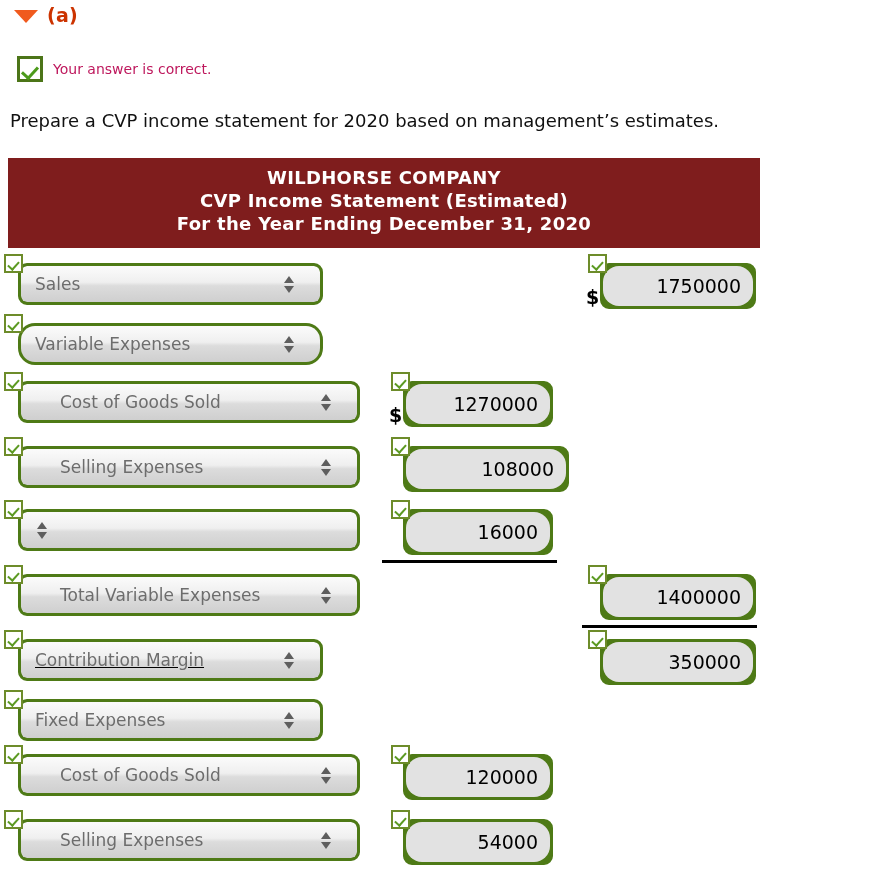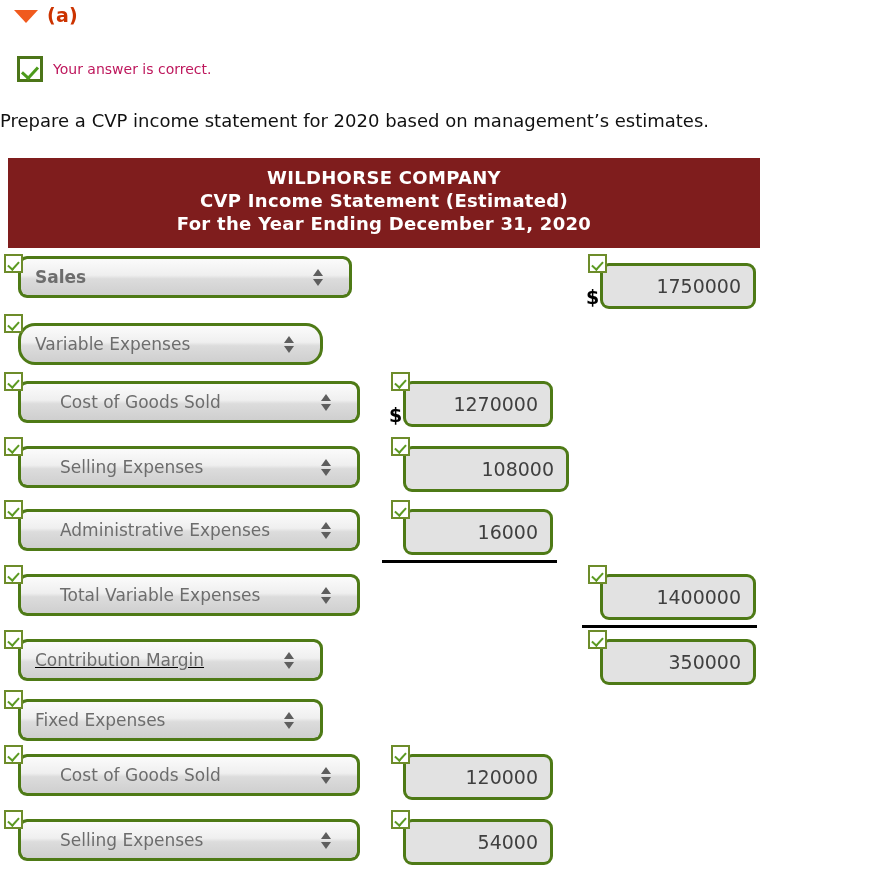--- a/index.html
+++ b/index.html
@@ -67,21 +67,21 @@
     transform: rotate(42deg);
   }
   .answer-text {
     font-size: 14px;
     color: #be185d;
   }
 
   
   .prompt {
     position: absolute;
-    left: 0;
+    left: 10px;
     top: 110px;
     font-size: 18px;
     color: #111;
     white-space: nowrap;
   }
 
   
   .stmt-band {
     position: absolute;
     left: 8px;
@@ -189,23 +189,23 @@
     background: #4e7a16;
     height: 46px;
     width: 150px;
     overflow: hidden;
   }
   .inp {
     width: 100%;
     height: 100%;
     box-sizing: border-box;
     border: none;
-    border-radius: 2px;
+    border-radius: 16px;
     background: #e2e2e2;
-    color: #404040;
+    color: #000000;
     font-family: "DejaVu Sans", "Liberation Sans", sans-serif;
     font-size: 19px;
     text-align: right;
     padding: 0 12px 0 6px;
     display: flex;
     align-items: center;
     justify-content: flex-end;
   }
   .dollar {
     position: absolute;
@@ -239,21 +239,21 @@
 <div class="prompt">Prepare a CVP income statement for 2020 based on management’s estimates.</div>
 
 <div class="stmt-band">
   <div>WILDHORSE COMPANY</div>
   <div>CVP Income Statement (Estimated)</div>
   <div>For the Year Ending December 31, 2020</div>
 </div>
 
 <div class="rows" id="rows-container" style="position: relative; height: 624px;">
     <span class="badge" style="left: 4px; top: 6px;"></span>
-    <div class="sel-wrap" style="left: 18px; top: 8px; width: 334px; font-weight: bold;">
+    <div class="sel-wrap" style="left: 18px; top: 15px; width: 305px;">
       <div class="sel">
         <span class="sel-text">Sales</span>
         <span class="spinner">
           <i class="up"></i>
           <i class="down"></i>
         </span>
       </div>
     </div>
     <span class="badge" style="left: 588px; top: 6px;"></span>
     <div class="inp-wrap" style="left: 600px; top: 15px; width: 156px;">
@@ -295,21 +295,20 @@
         </span>
       </div>
     </div>
     <span class="badge" style="left: 391px; top: 189px;"></span>
     <div class="inp-wrap" style="left: 403px; top: 198px; width: 166px;">
       <div class="inp">108000</div>
     </div>
     <span class="badge" style="left: 4px; top: 252px;"></span>
     <div class="sel-wrap" style="left: 18px; top: 261px; width: 342px;">
       <div class="sel indent">
-        <span class="sel-text">Administrative Expenses</span>
         <span class="spinner">
           <i class="up"></i>
           <i class="down"></i>
         </span>
       </div>
     </div>
     <span class="badge" style="left: 391px; top: 252px;"></span>
     <div class="inp-wrap" style="left: 403px; top: 261px; width: 150px;">
       <div class="inp">16000</div>
     </div>

